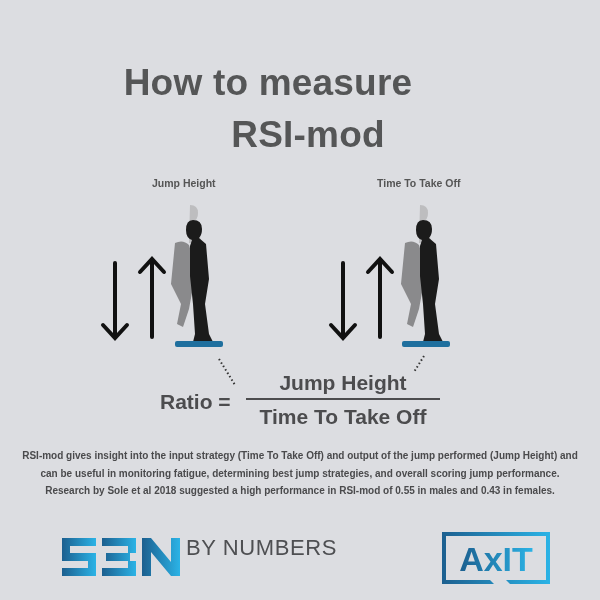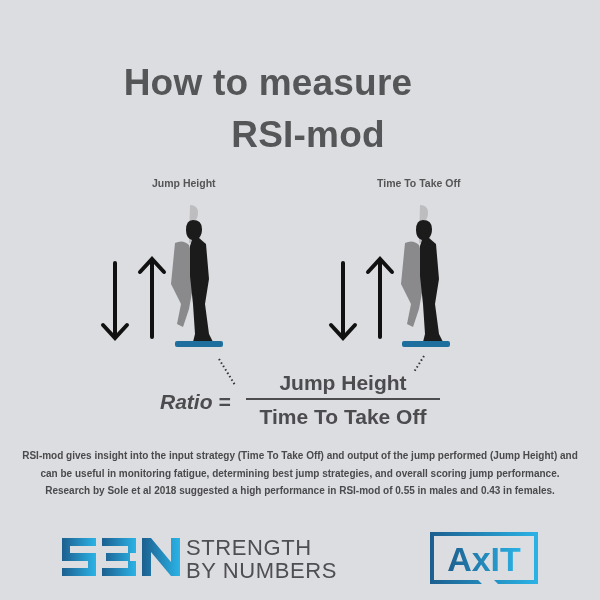--- a/index.html
+++ b/index.html
@@ -7,31 +7,31 @@
          font-family:"Liberation Sans", sans-serif; color:#555; }
   .title { position:absolute; left:0; width:536px; text-align:center; font-weight:bold; color:#555657;
            font-size:37px; letter-spacing:0.2px; }
   .t1 { top:62px; } .t2 { top:114px;margin-left:40px; }
   .caption { position:absolute; font-size:10.5px; font-weight:bold; color:#555; }
   .cap-left { left:152px; top:177px; }
   .cap-right { left:377px; top:177px; }
   .figure { position:absolute; }
   .fig-left { left:95px; top:195px; width:140px; height:160px; }
   .fig-right { left:325px; top:195px; width:140px; height:160px; }
-  .ratio-label { position:absolute; left:160px; top:390px; font-size:21px; font-weight:bold; color:#4c4c4e;font-style:italic; }
+  .ratio-label { position:absolute; left:160px; top:390px; font-size:21px; font-weight:bold; color:#4c4c4e; }
   .frac { position:absolute; left:246px; top:368px; width:194px; text-align:center; color:#4c4c4e; font-weight:bold; }
   .num { font-size:21px; height:30px; line-height:30px; }
   .bar { height:2px; background:#4c4c4e; margin:0 0 2px 0; }
   .den { font-size:21px; height:30px; line-height:30px; }
   .dots { position:absolute; }
   .desc { position:absolute; left:20px; width:560px; top:447px; text-align:center; font-size:10px;
           line-height:17.6px; color:#4a4a4c; font-weight:bold; }
   .sbn-logo { position:absolute; left:62px; top:538px; }
   .sbn-text { position:absolute; left:186px; top:536px; color:#4e4f52; font-size:22px; line-height:23px; letter-spacing:0.6px; }
-  .axit-logo { position:absolute; left:428px; top:530px; }
+  .axit-logo { position:absolute; left:440px; top:530px; }
 </style>
 </head>
 <body>
 
 <div class="title t1">How to measure</div>
 <div class="title t2">RSI-mod</div>
 
 <div class="caption cap-left">Jump Height</div>
 <div class="caption cap-right">Time To Take Off</div>
 
@@ -104,21 +104,20 @@
 
       <path d="M0,0 h34 v8 h-26 v7 h26 v23 h-34 v-8 h26 v-7 h-26z"></path>
 
       <path d="M40,0 h34 v15 h-6 v8 h6 v15 h-34 v-8 h26 v-7 h-22 v-8 h22 v-7 h-26z"></path>
 
       <path d="M80,0 h9 l20,24 v-24 h9 v38 h-9 l-20,-24 v24 h-9z"></path>
     </g>
   </svg>
 </div>
 <div class="sbn-text">
-  <div>STRENGTH</div>
   <div>BY NUMBERS</div>
 </div>
 
 <div class="axit-logo">
   <svg width="112" height="56" viewBox="0 0 112 56">
     <defs>
       <linearGradient id="axg" x1="0" x2="1" y1="0" y2="0">
         <stop offset="0" stop-color="#1c5f8f"></stop>
         <stop offset="1" stop-color="#2bb3e6"></stop>
       </linearGradient>

